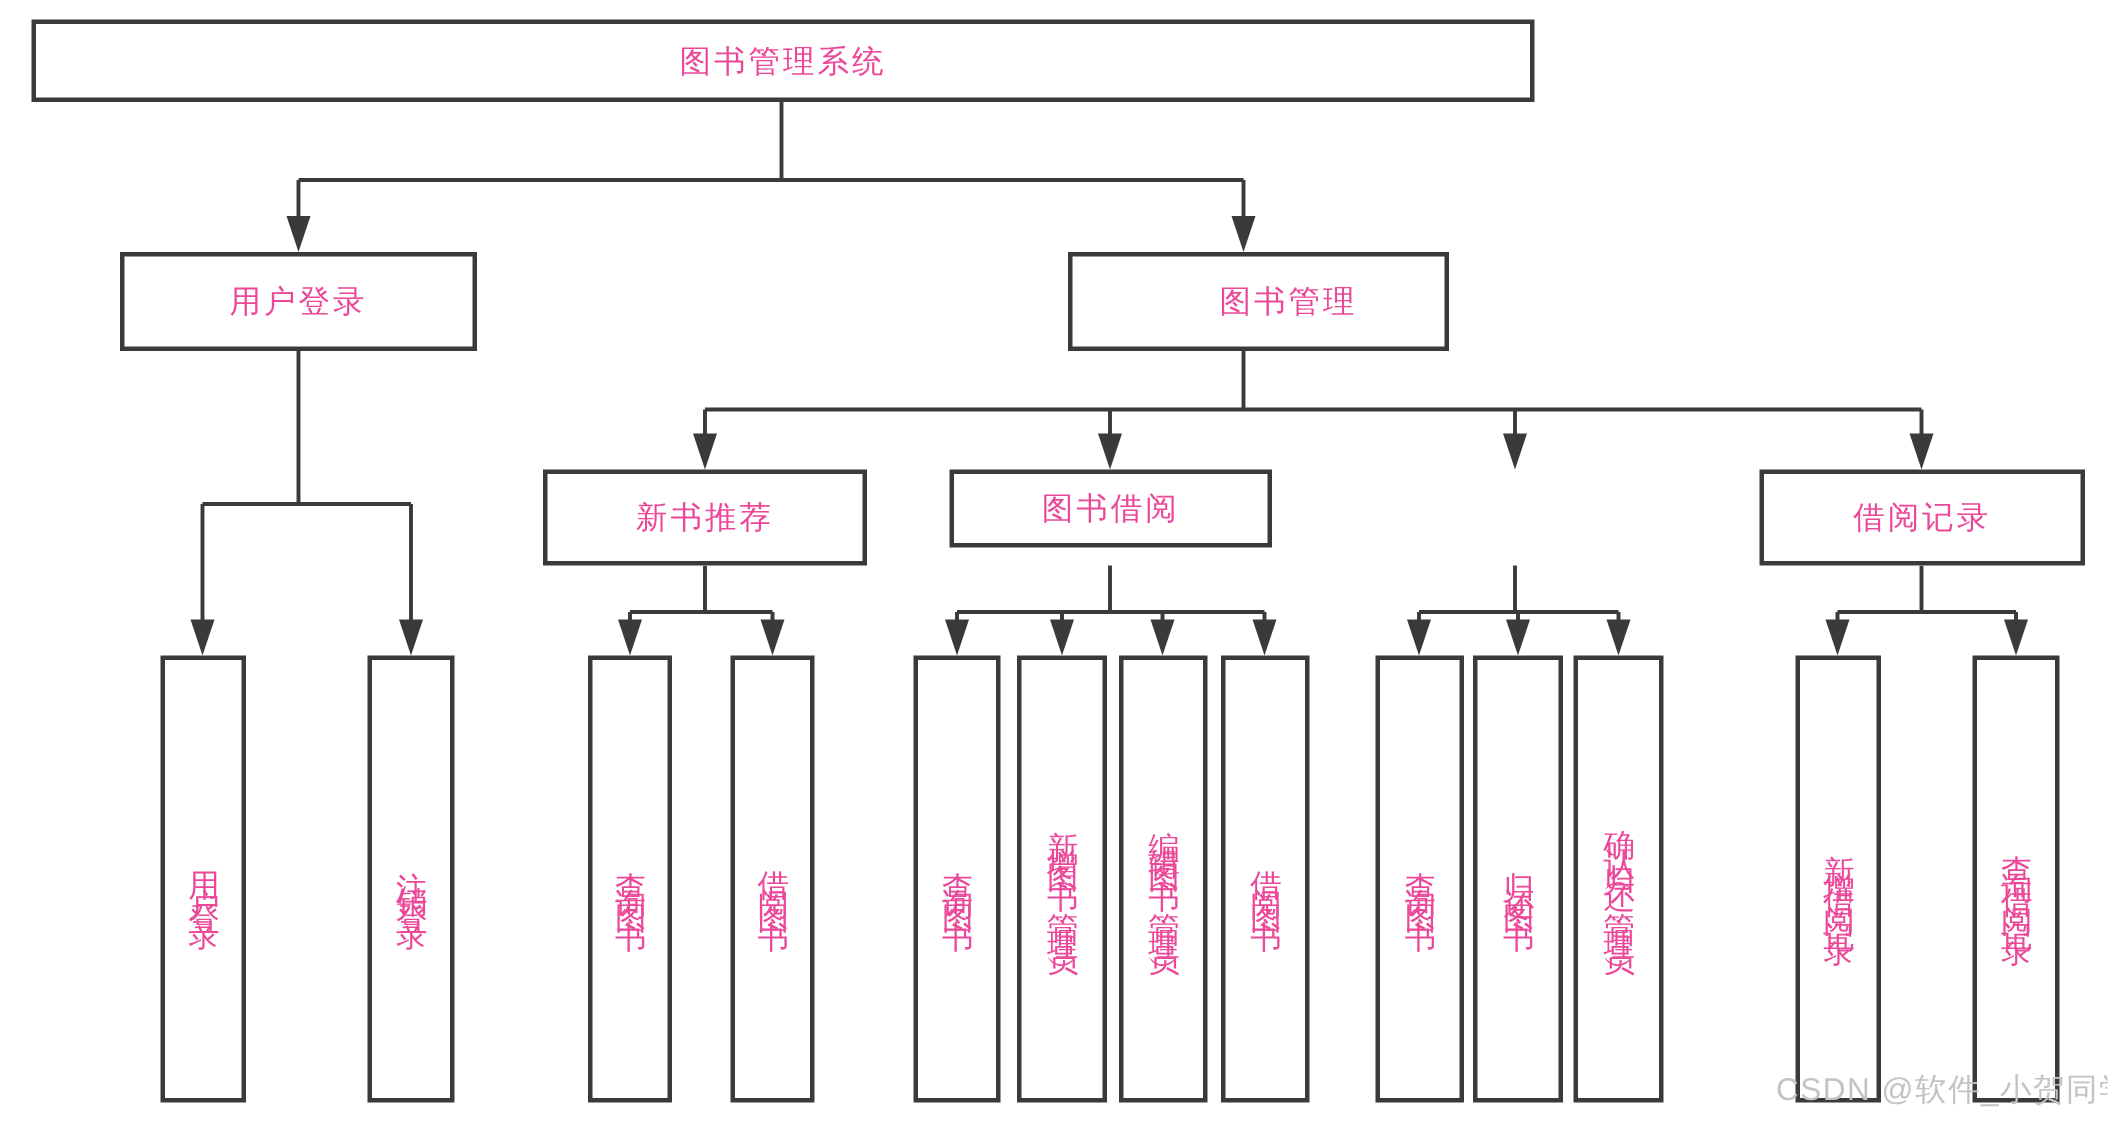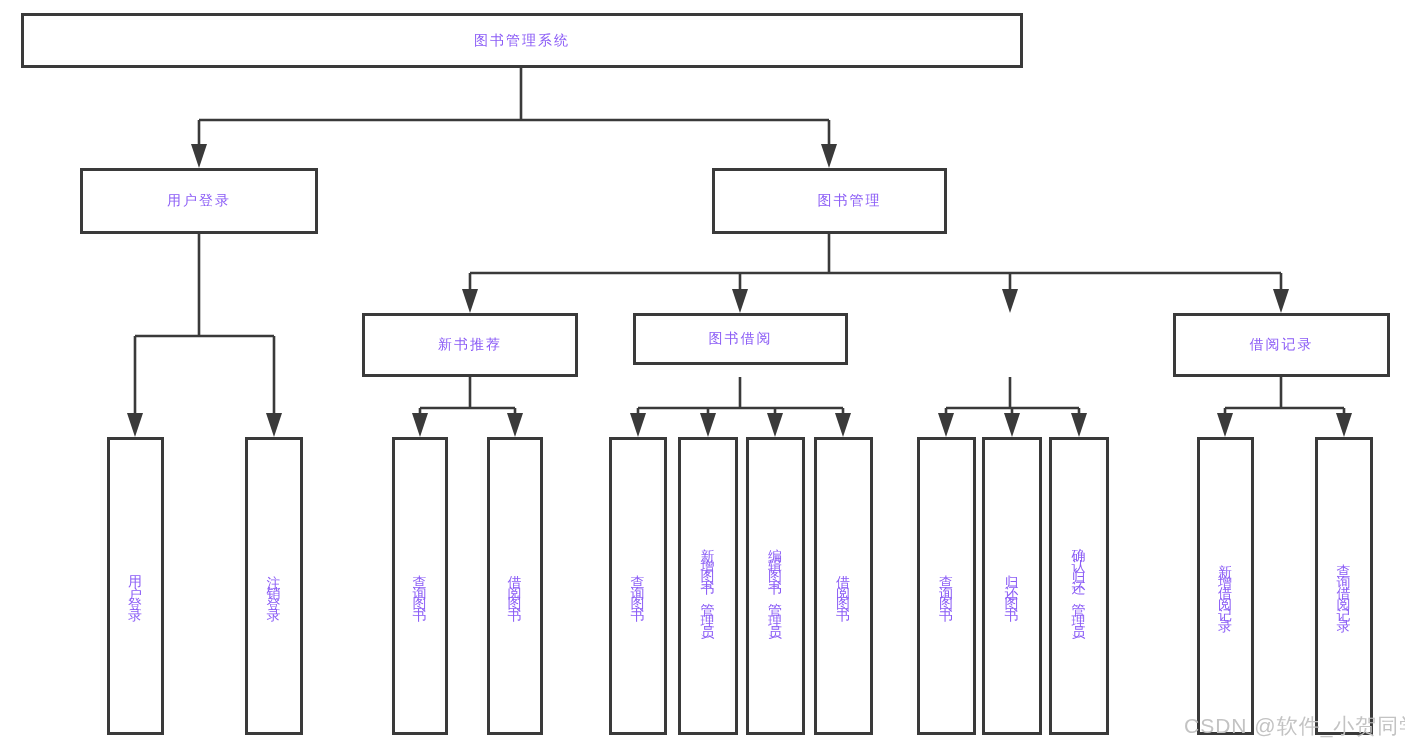--- a/index.html
+++ b/index.html
@@ -25,22 +25,22 @@
     z-index: 1;
   }
   .node {
     position: absolute;
     box-sizing: border-box;
     border: 3px solid #3a3a3a;
     background: #ffffff;
     display: flex;
     align-items: center;
     justify-content: center;
-    color: #8b5cf6;
-    font-size: 14px;
+    color: #ec4899;
+    font-size: 21px;
     letter-spacing: 2px;
     z-index: 2;
   }
   .node.vert {
     writing-mode: vertical-rl;
     letter-spacing: 11px;
     line-height: 1;
     text-align: center;
   }
   .watermark {
@@ -98,21 +98,21 @@
       <polygon points="1004,413 1020,413 1012,437"></polygon>
       <polygon points="1071,413 1087,413 1079,437"></polygon>
       <polygon points="1217,413 1233,413 1225,437"></polygon>
       <polygon points="1336,413 1352,413 1344,437"></polygon>
     </g>
   </svg>
 
   <div class="node" style="left:21px; top:13px; width:1002px; height:55px;">图书管理系统</div>
 
   <div class="node" style="left:80px; top:168px; width:238px; height:66px;">用户登录</div>
-  <div class="node" style="left:712px; top:168px; width:235px; height:66px;padding-left:40px;">图书管理</div>
+  <div class="node" style="left:712px; top:168px; width:254px; height:66px;padding-left:40px;">图书管理</div>
 
   <div class="node" style="left:362px; top:313px; width:216px; height:64px;">新书推荐</div>
   <div class="node" style="left:633px; top:313px; width:215px; height:52px;">图书借阅</div>
   <div class="node" style="left:1173px; top:313px; width:217px; height:64px;">借阅记录</div>
 
   <div class="node vert" style="left:107px; top:437px; width:57px; height:298px;">用户登录</div>
   <div class="node vert" style="left:245px; top:437px; width:58px; height:298px;">注销登录</div>
 
   <div class="node vert" style="left:392px; top:437px; width:56px; height:298px;">查询图书</div>
   <div class="node vert" style="left:487px; top:437px; width:56px; height:298px;">借阅图书</div>

